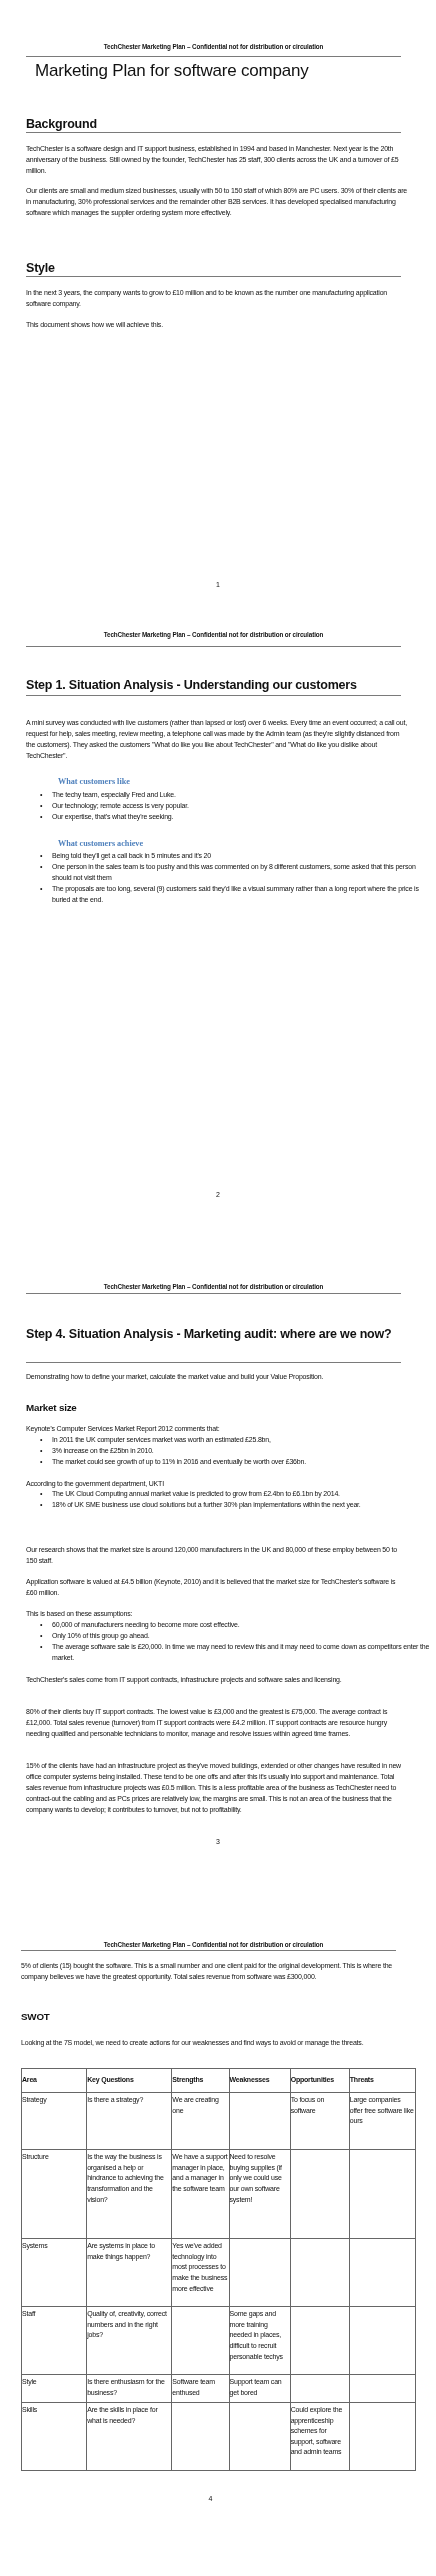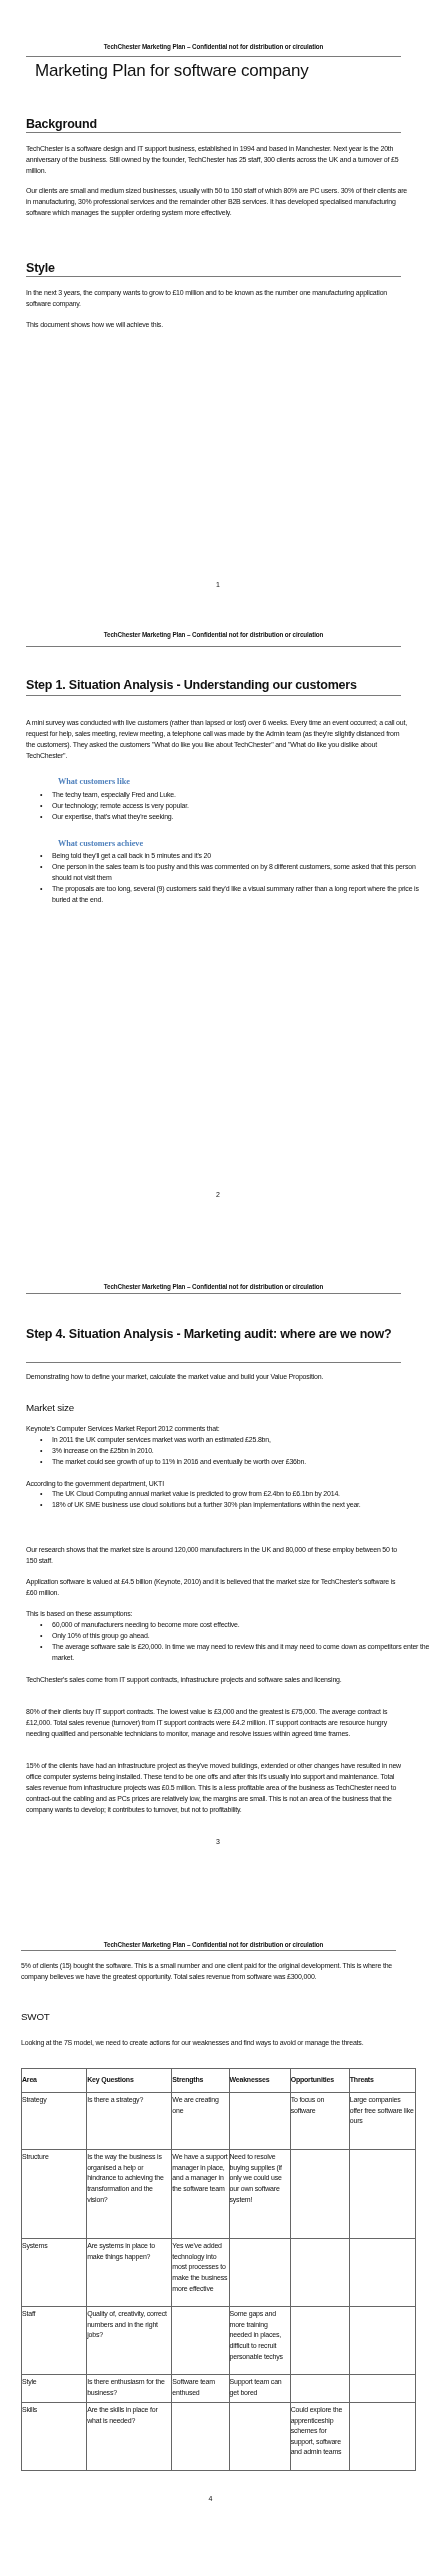--- a/index.html
+++ b/index.html
@@ -4,21 +4,21 @@
 <style>
   html, body { margin: 0; padding: 0; background: #ffffff; }
   body { width: 436px; height: 2576px; position: relative; font-family: "Liberation Sans", sans-serif; color: #111; overflow: hidden; }
   .page { position: absolute; left: 0; width: 436px; }
   .hdr { position: absolute; left: 26px; width: 375px; text-align: center; font-size: 6.3px; font-weight: bold; letter-spacing: -0.1px; }
   .hdr-line { position: absolute; left: 26px; width: 375px; height: 0; border-top: 0.8px solid #7a7a7a; }
   .abs { position: absolute; }
   .title { left: 35px; font-size: 17px; font-weight: normal; letter-spacing: -0.2px; }
   .h1 { left: 26px; font-size: 12.5px; font-weight: bold; letter-spacing: -0.2px; line-height: 16px; }
   .h1-line { position: absolute; left: 26px; width: 375px; height: 0; border-top: 1.1px solid #7a7a7a; }
-  .h2 { left: 26px; font-size: 9.8px; font-weight: normal; letter-spacing: -0.2px; }
+  .h2 { left: 26px; font-size: 9.8px; font-weight: bold; letter-spacing: -0.2px; }
   .p { left: 26px; width: 382px; font-size: 7px; line-height: 11px; letter-spacing: -0.2px; }
   .sub { left: 26px; font-family: "Liberation Serif", serif; font-size: 8.2px; font-weight: bold; color: #4f81bd; margin-left: 32px; }
   ul.b { position: absolute; left: 26px; width: 382px; margin: 0; padding: 0 0 0 26px; font-size: 7px; line-height: 11px; letter-spacing: -0.2px; list-style: none; }
   ul.b li { position: relative; }
   ul.b li::before { content: "\2022"; position: absolute; left: -12px; font-size: 7px; }
   .pnum { position: absolute; left: 0; width: 436px; text-align: center; font-size: 7px; }
   table.swot { position: absolute; left: 21px; width: 395px; border-collapse: collapse; font-size: 7px; line-height: 10.6px; letter-spacing: -0.2px; table-layout: fixed; }
   table.swot td, table.swot th { border: 0.5px solid #666; vertical-align: top; text-align: left; padding: 2.2px 0 3.3px 0; }
   table.swot th { font-weight: bold; padding: 6px 0 6.5px 0; }
 </style>

